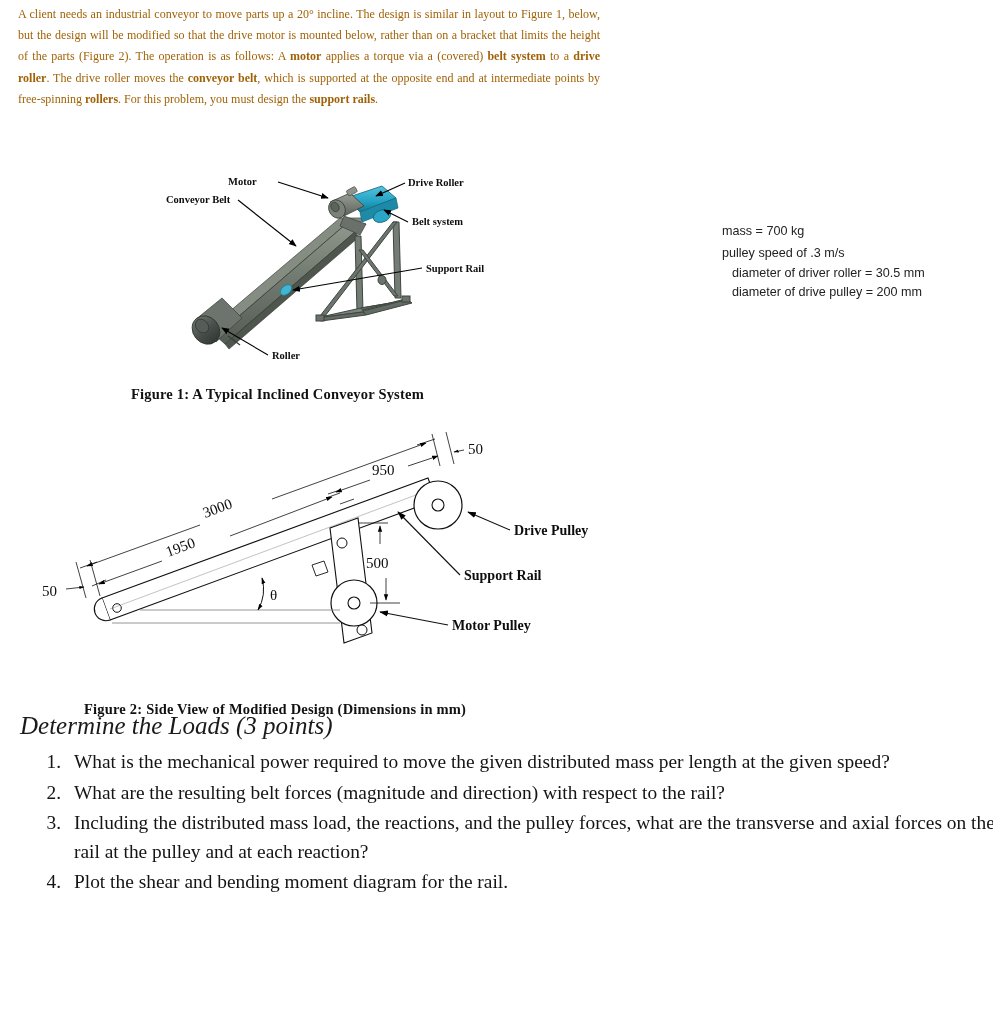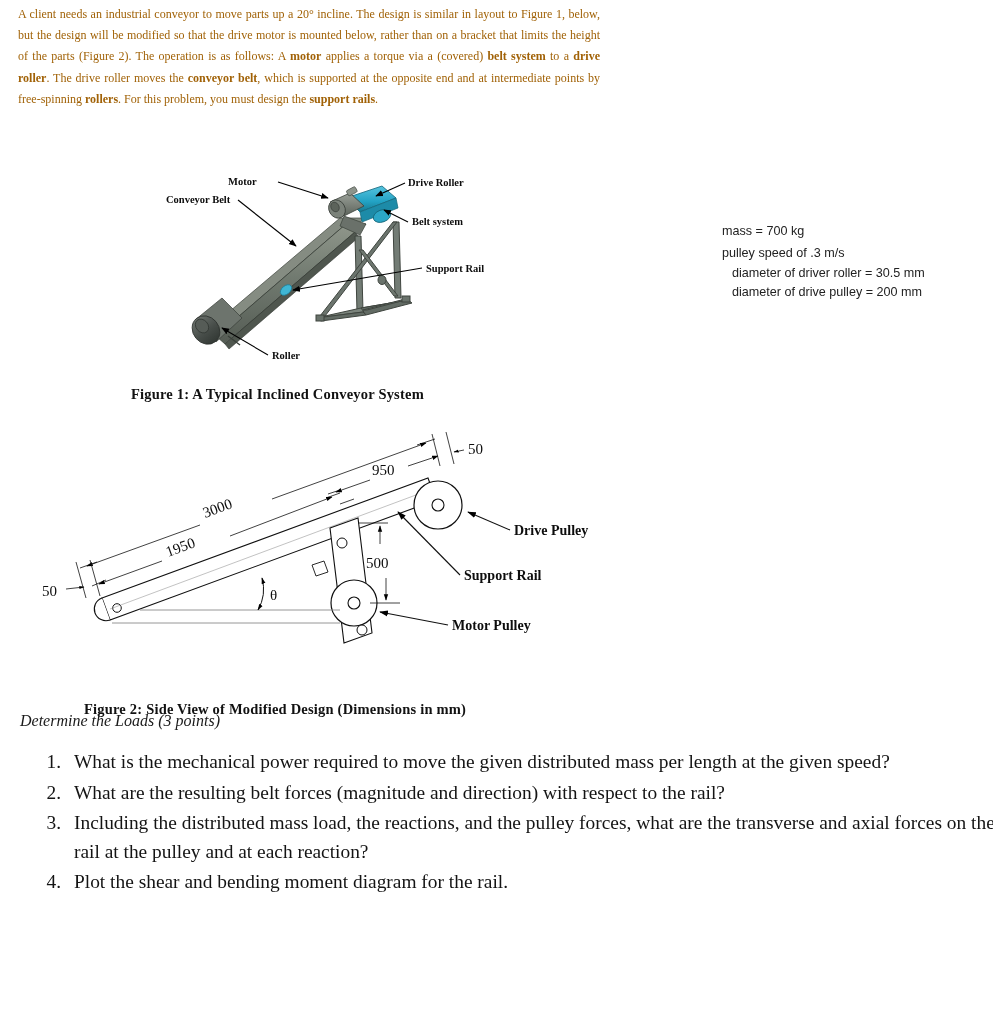--- a/index.html
+++ b/index.html
@@ -72,21 +72,21 @@
     width: 600px;
     height: 240px;
   }
 
   
   #q-head {
     position: absolute;
     left: 20px;
     top: 712px;
     font-style: italic;
-    font-size: 16px;
+    font-size: 25px;
     color: #1a1a1a;
     white-space: nowrap;
   }
   #q-list {
     position: absolute;
     left: 34px;
     top: 748px;
     width: 948px;
     margin: 0;
     padding: 0 0 0 32px;

